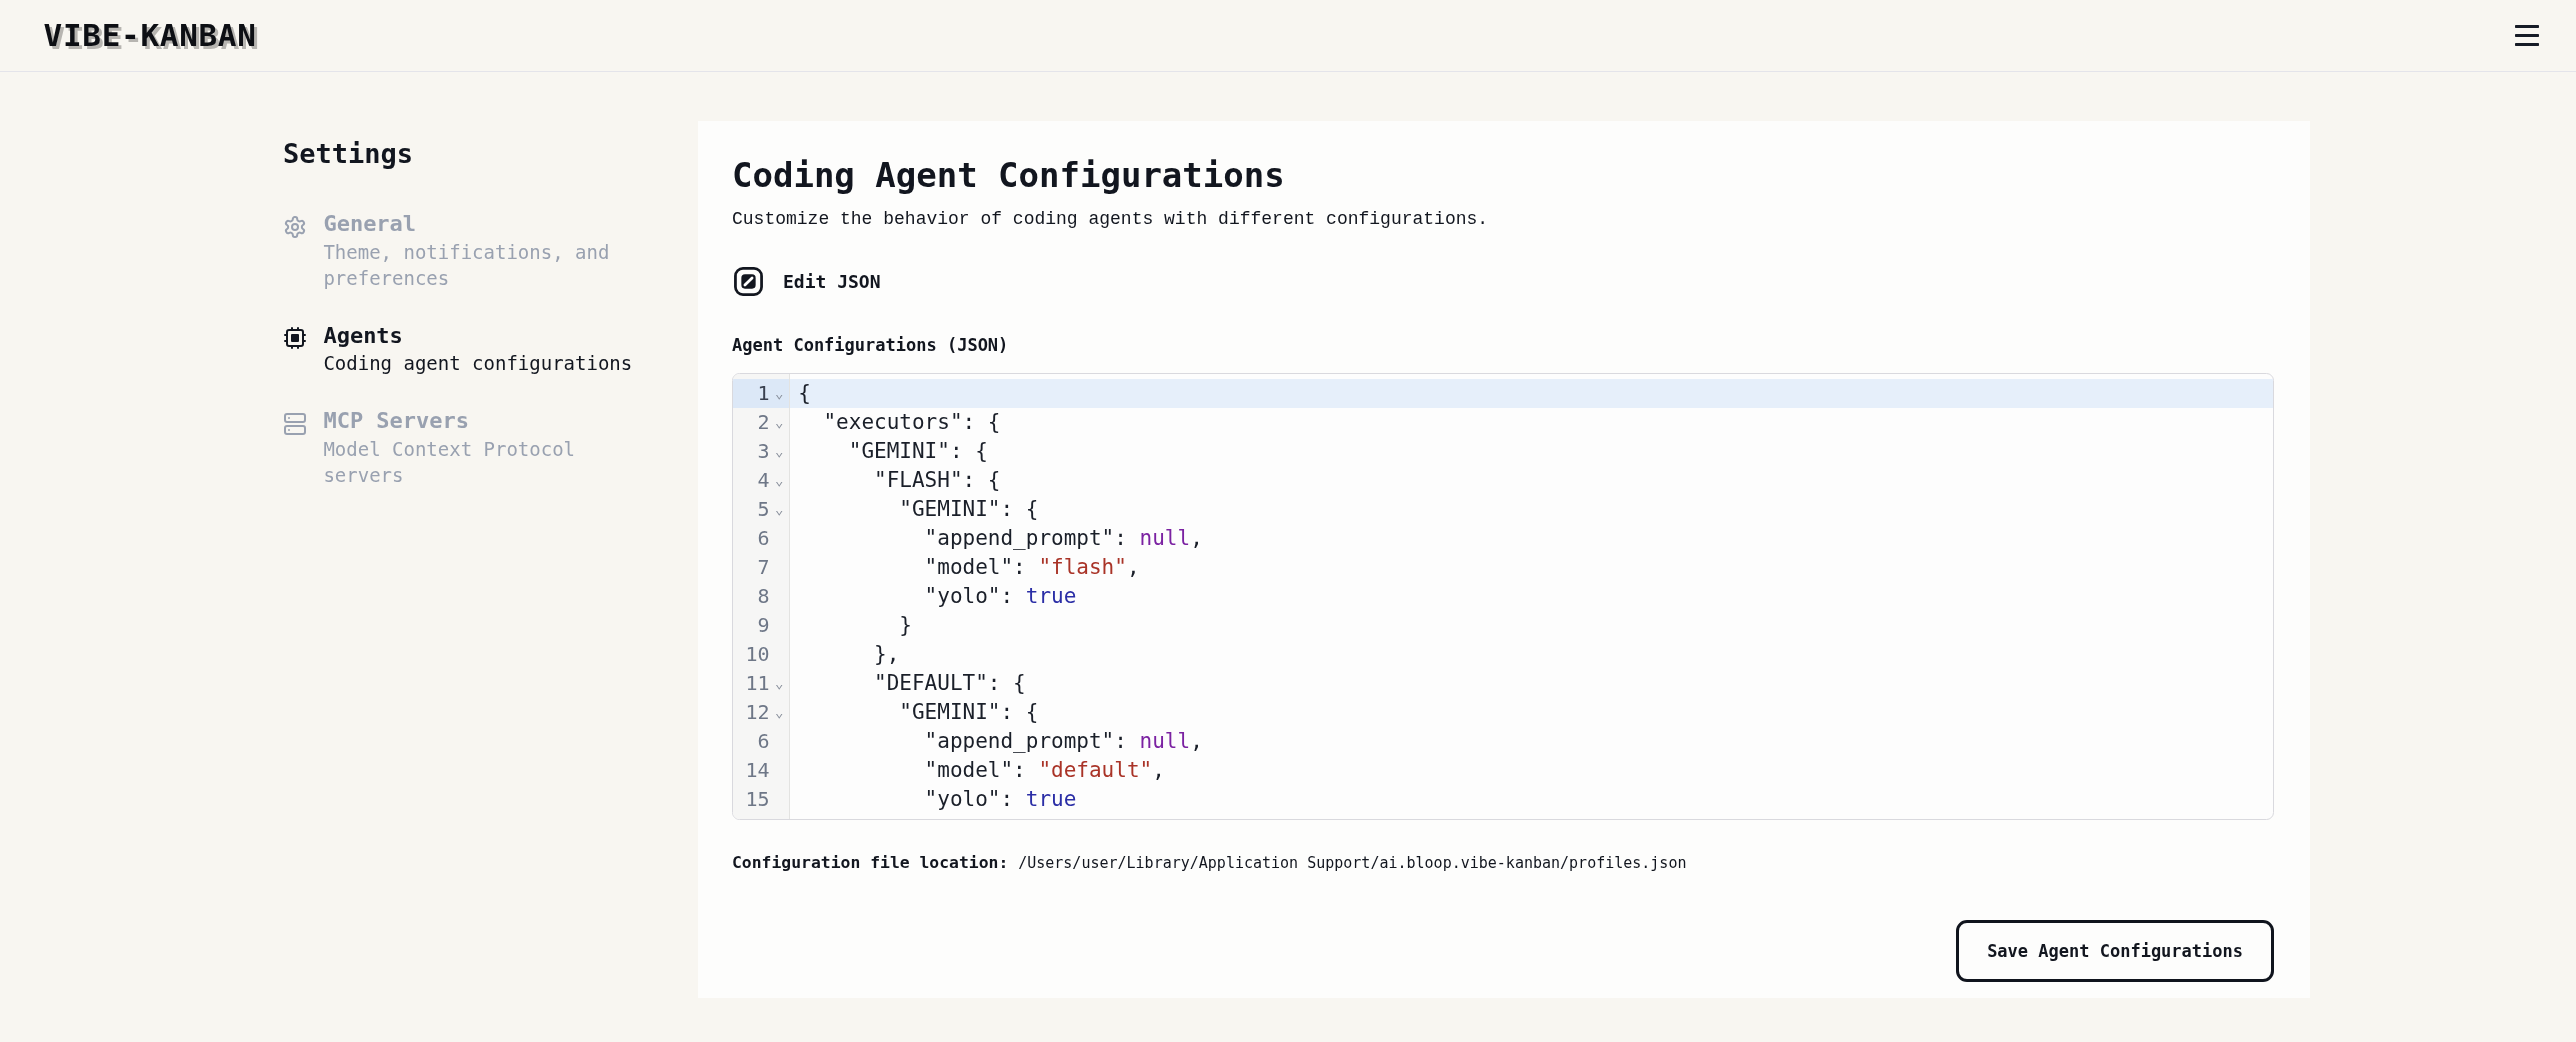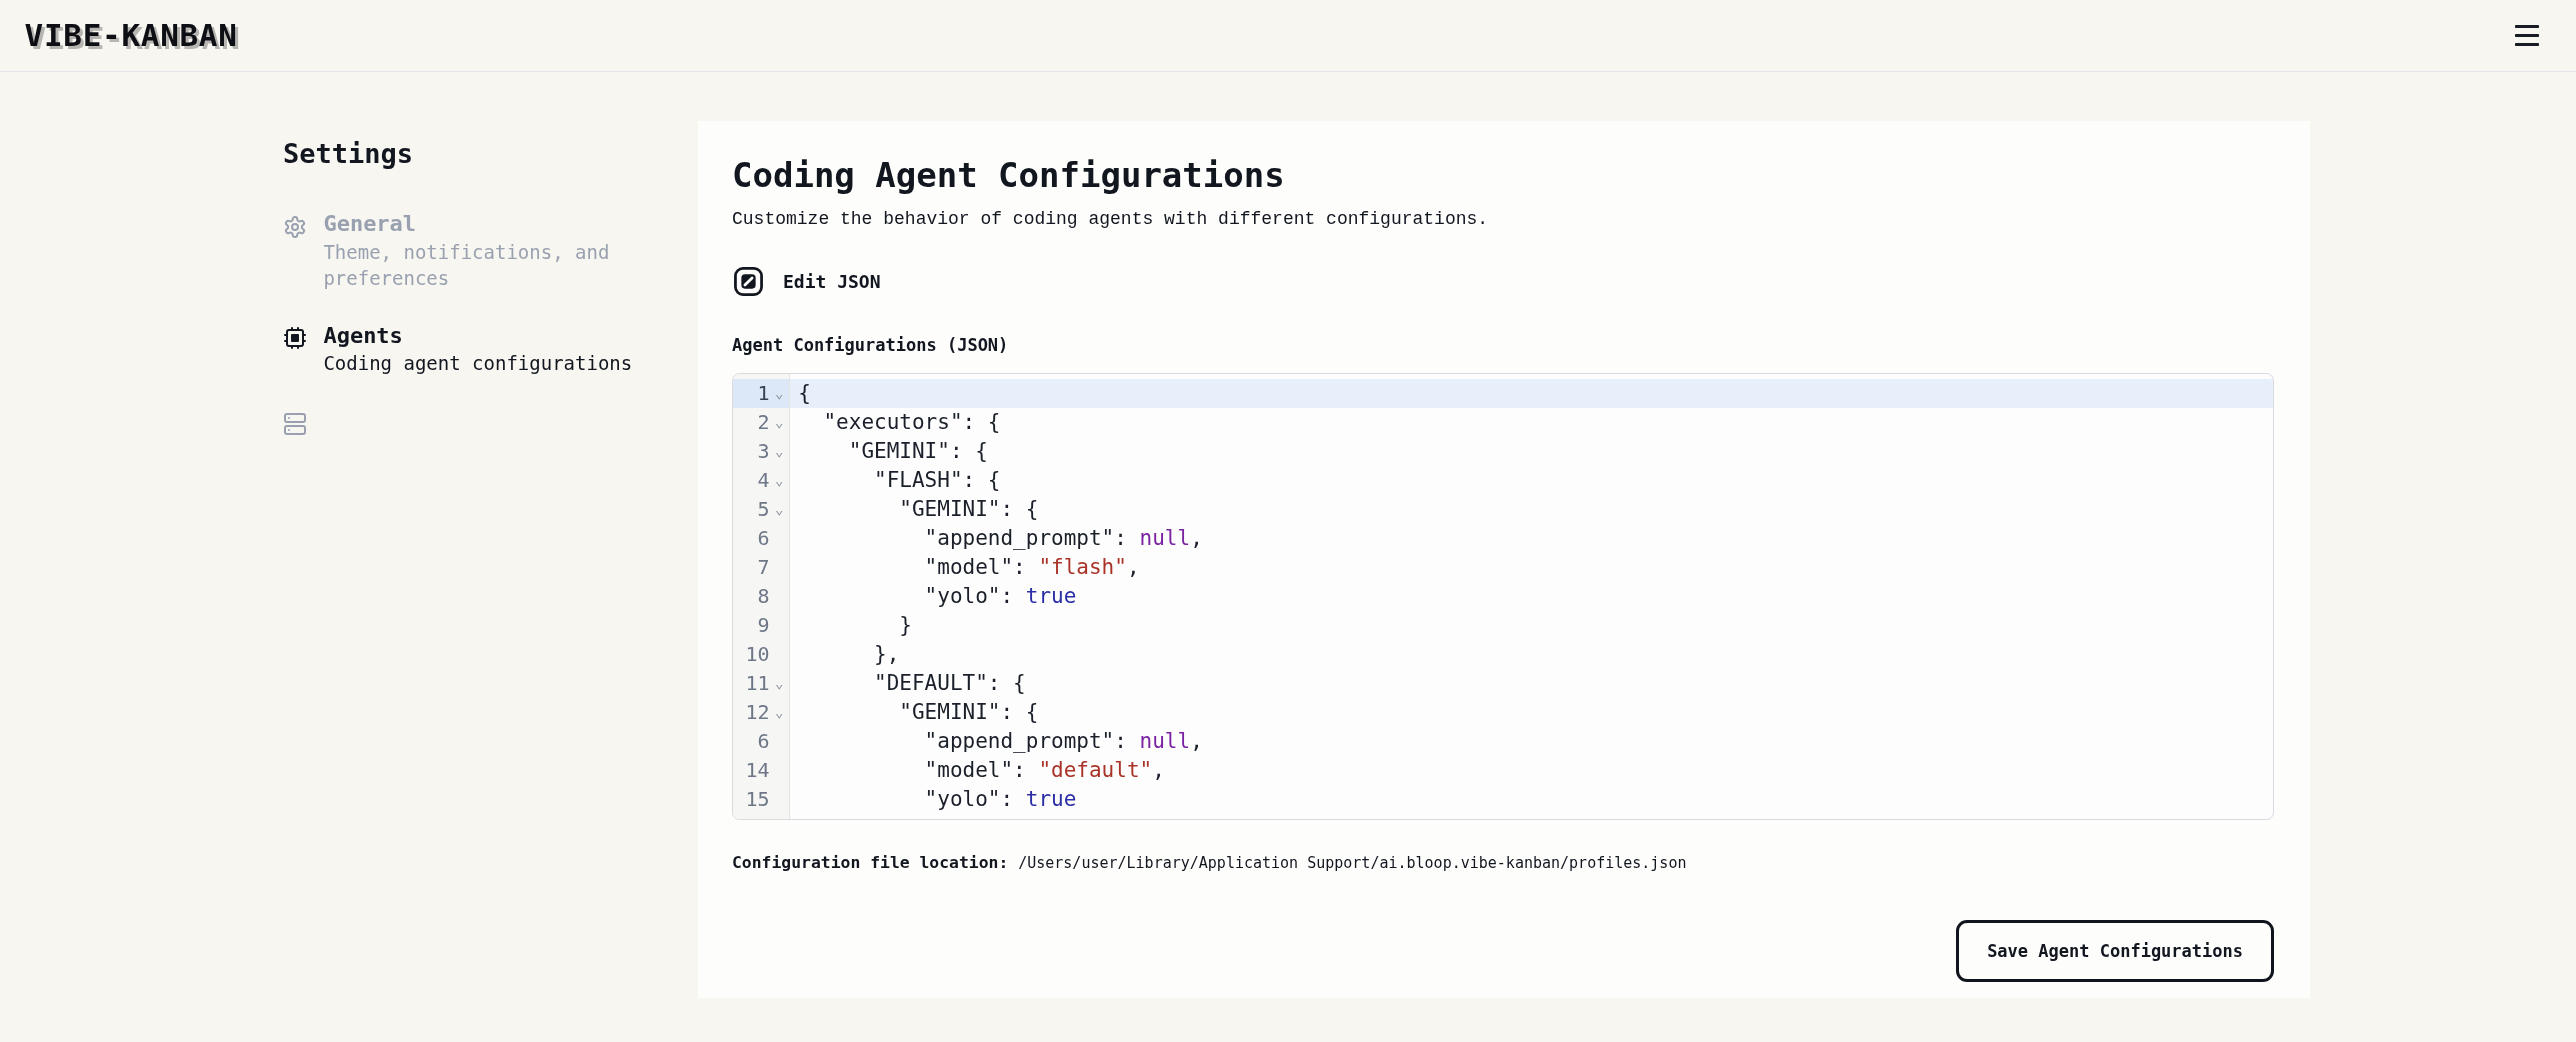--- a/index.html
+++ b/index.html
@@ -26,21 +26,21 @@
     color:var(--text-primary);
     font-family:"DejaVu Sans Mono","Liberation Mono",monospace;
   }
   
   .app-header{
     height:72px;display:flex;align-items:center;justify-content:space-between;
     padding:0 37px 0 24.6px;border-bottom:1.5px solid var(--header-border);
   }
   .logo{
     font-size:31px;font-weight:900;letter-spacing:0.7px;line-height:1;
-    color:#0d0f14;text-shadow:3px 3px 0 #b7b5b1;cursor:pointer;user-select:none;
+    color:#0d0f14;text-shadow:3px 3px 0 #b7b5b1;cursor:pointer;user-select:none;margin-left:19px;
   }
   .hamburger{width:24px;display:flex;flex-direction:column;gap:5.2px;cursor:pointer;padding:4.5px 0;}
   .hamburger span{display:block;height:3.7px;width:100%;background:#161b26;border-radius:0.7px;}
   
   .layout{display:flex;align-items:flex-start;}
   .sidebar{width:698px;flex-shrink:0;padding:66px 45px 0 283px;}
   .sidebar-title{font-size:27px;font-weight:800;margin:0 0 43px 0;line-height:1.2;}
   .nav-item{display:flex;gap:16.4px;margin-bottom:34px;cursor:pointer;}
   .nav-item .nav-icon{width:24px;height:24px;flex-shrink:0;margin-top:1.5px;}
   .nav-item .nav-icon svg{width:24px;height:24px;display:block;}
@@ -146,20 +146,24 @@
     </div>
 
     <div class="nav-item inactive">
       <span class="nav-icon">
         <svg viewBox="0 0 24 24" fill="none" stroke="currentColor" stroke-width="2" stroke-linecap="round" stroke-linejoin="round">
           <rect x="2" y="2" width="20" height="8" rx="2"></rect>
           <rect x="2" y="14" width="20" height="8" rx="2"></rect>
           <line x1="6" y1="6" x2="6.01" y2="6"></line>
           <line x1="6" y1="18" x2="6.01" y2="18"></line>
         </svg>
+      </span>
+      <span class="nav-text">
+        <div class="nav-label">MCP Servers</div>
+        <div class="nav-desc">Model Context Protocol servers</div>
       </span>
     </div>
   </aside>
 
   <main class="main-card">
     <h1 class="page-title">Coding Agent Configurations</h1>
     <p class="page-subtitle">Customize the behavior of coding agents with different configurations.</p>
 
     <div class="edit-json-row">
       <span class="edit-json-icon">

